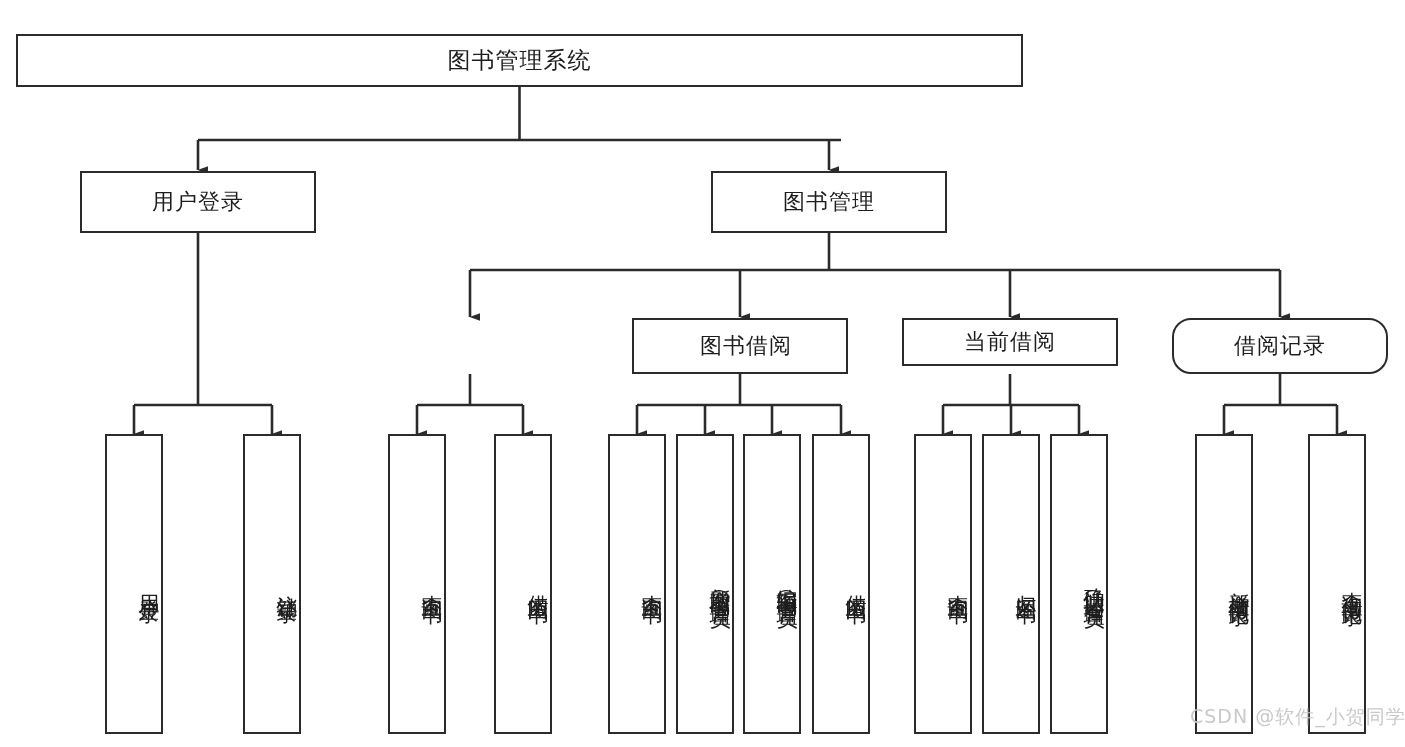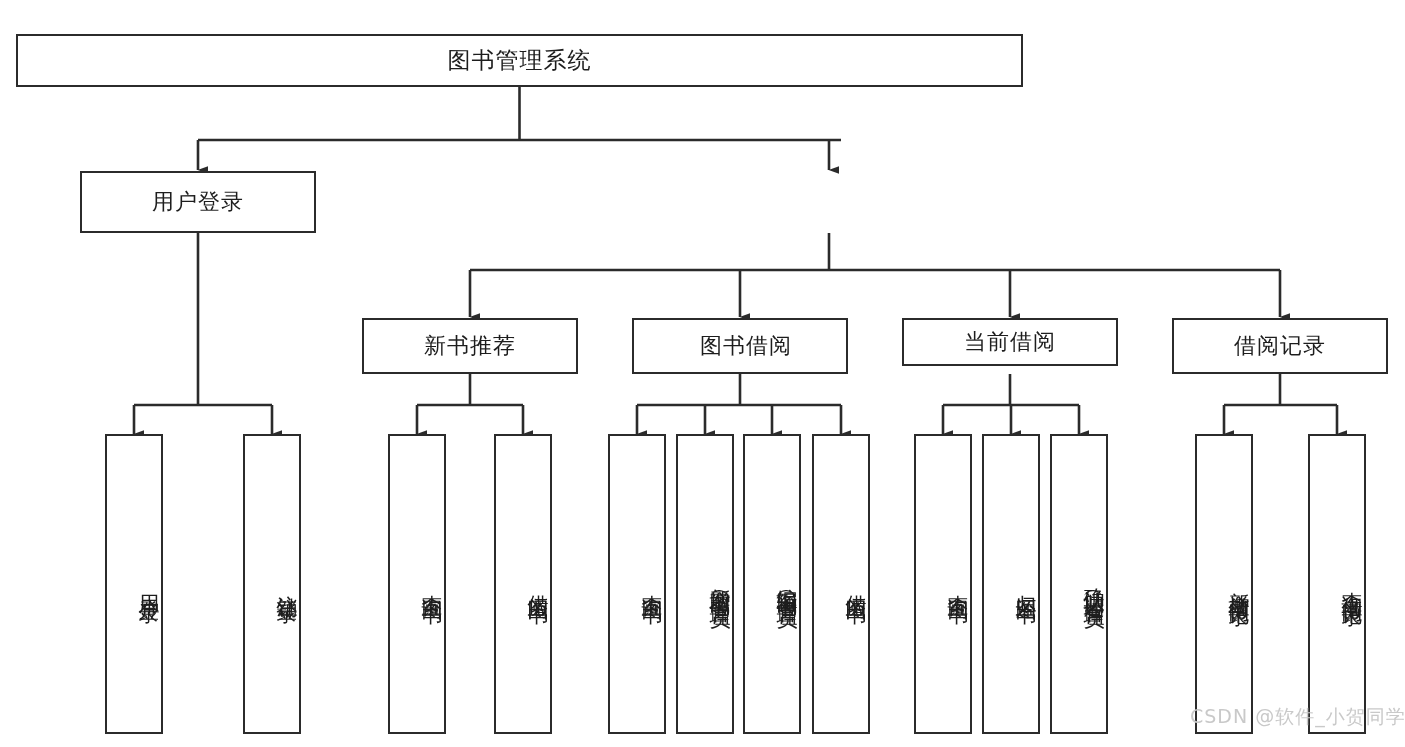--- a/index.html
+++ b/index.html
@@ -120,31 +120,31 @@
     </g>
   </svg>
 
   <div class="node h root" style="left:16px;top:14px;width:1007px;height:53px;margin-top:20px;">
     <span>图书管理系统</span>
   </div>
 
   <div class="node h" style="left:80px;top:171px;width:236px;height:62px;">
     <span>用户登录</span>
   </div>
+  <div class="node h" style="left:711px;top:171px;width:236px;height:62px;">
+    <span>图书管理</span>
+  </div>
 
-  <div class="node h" style="left:362px;top:318px;width:216px;height:56px;">
-    <span>新书推荐</span>
-  </div>
   <div class="node h" style="left:632px;top:318px;width:216px;height:56px;padding-left:12px;">
     <span>图书借阅</span>
   </div>
   <div class="node h" style="left:902px;top:318px;width:216px;height:48px;">
     <span>当前借阅</span>
   </div>
-  <div class="node h" style="left:1172px;top:318px;width:216px;height:56px;">
+  <div class="node h" style="left:1172px;top:318px;width:216px;height:56px;border-radius:19px;">
     <span>借阅记录</span>
   </div>
 
   <div class="node v" style="left:105px;top:434px;width:58px;height:300px;">
     <span>用户登录</span>
   </div>
   <div class="node v" style="left:243px;top:434px;width:58px;height:300px;">
     <span>注销登录</span>
   </div>
 

